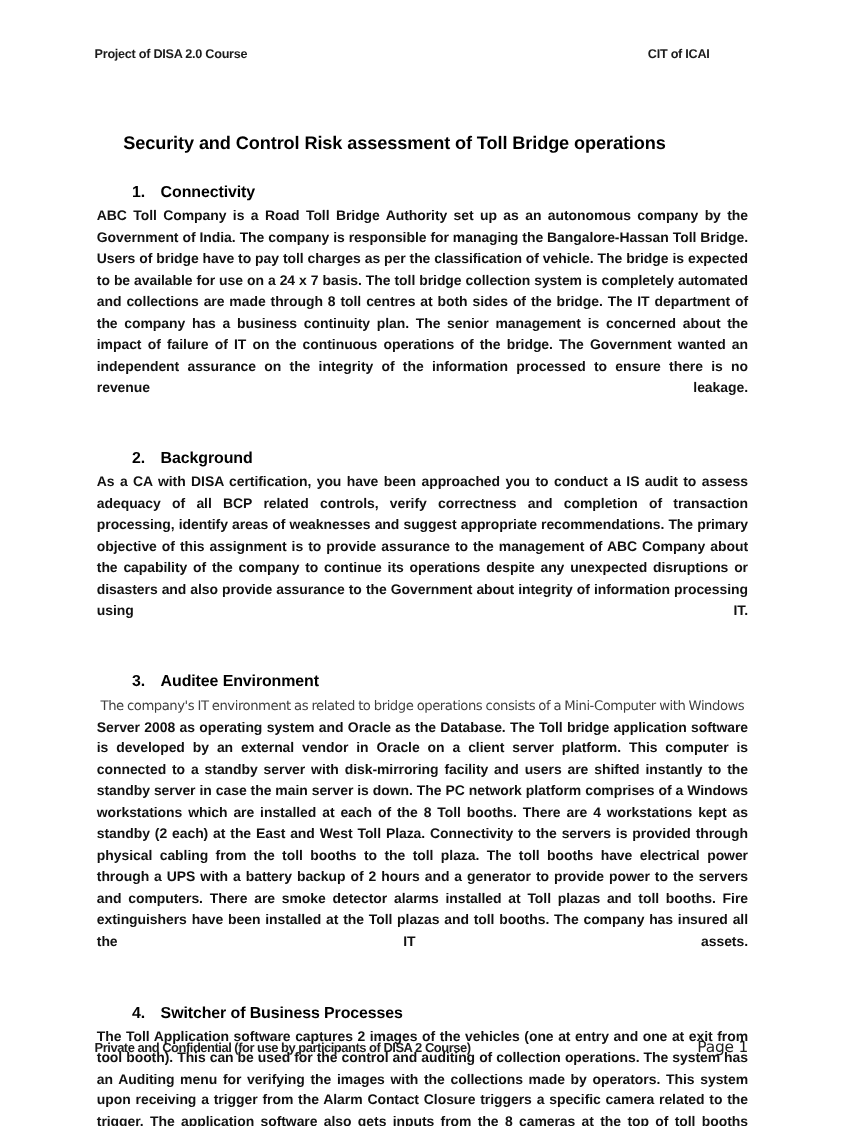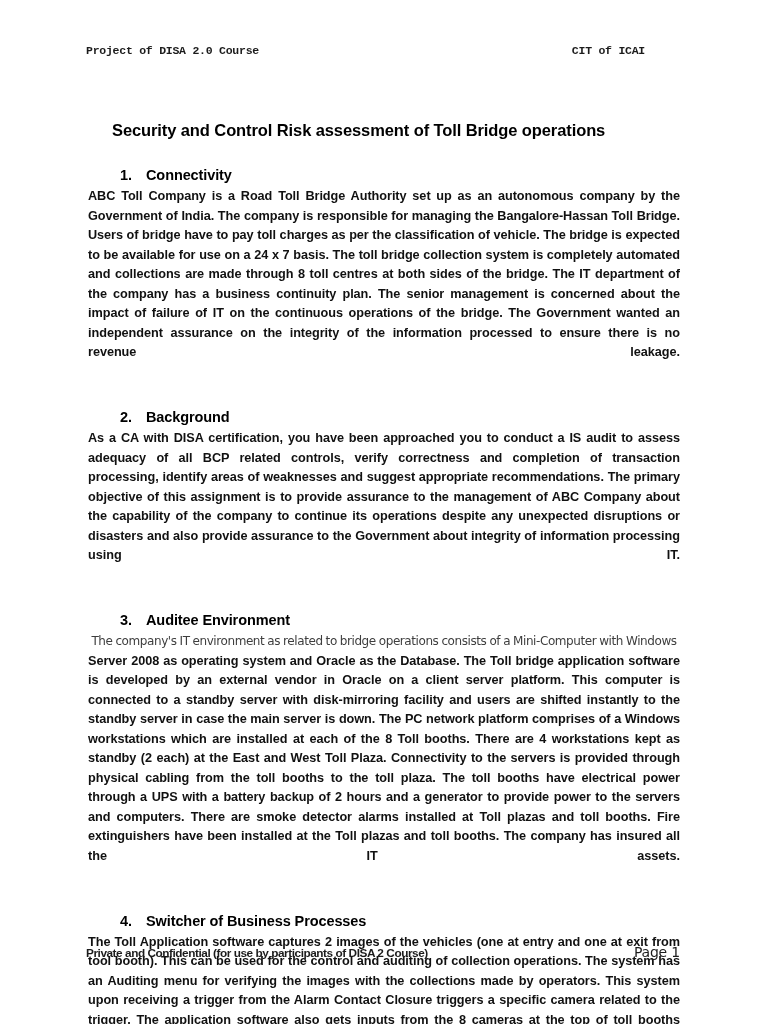--- a/index.html
+++ b/index.html
@@ -27,21 +27,21 @@
   
   .doc-header {
     position: absolute;
     left: 86px;
     top: 44px;
     width: 594px;
     height: 20px;
     display: flex;
     justify-content: space-between;
     align-items: baseline;
-    font-family: Liberation Mono, monospace;
+    font-family: Liberation Sans, sans-serif;
     font-weight: 700;
     font-size: 11.5px;
     letter-spacing: -0.25px;
     color: #1c1c1c;
     gap: 14px;
   }
   .doc-header .hdr-right {
     margin-right: 35px;
   }
 

